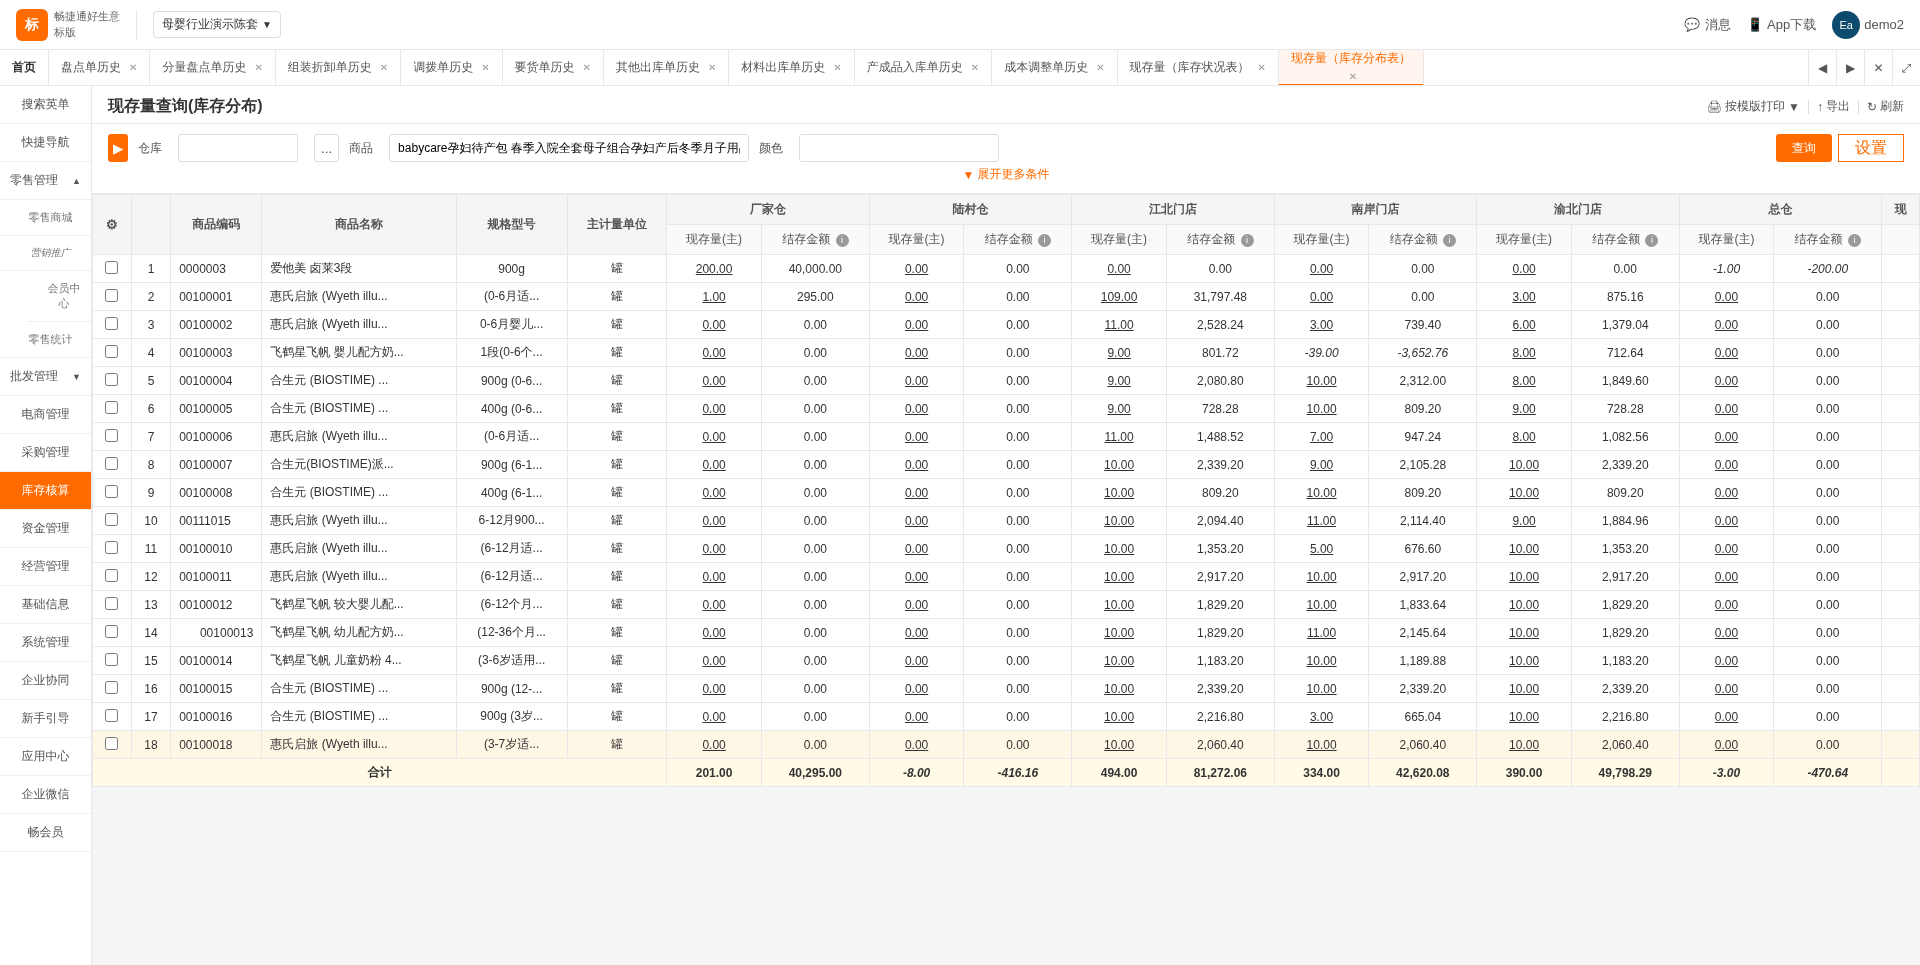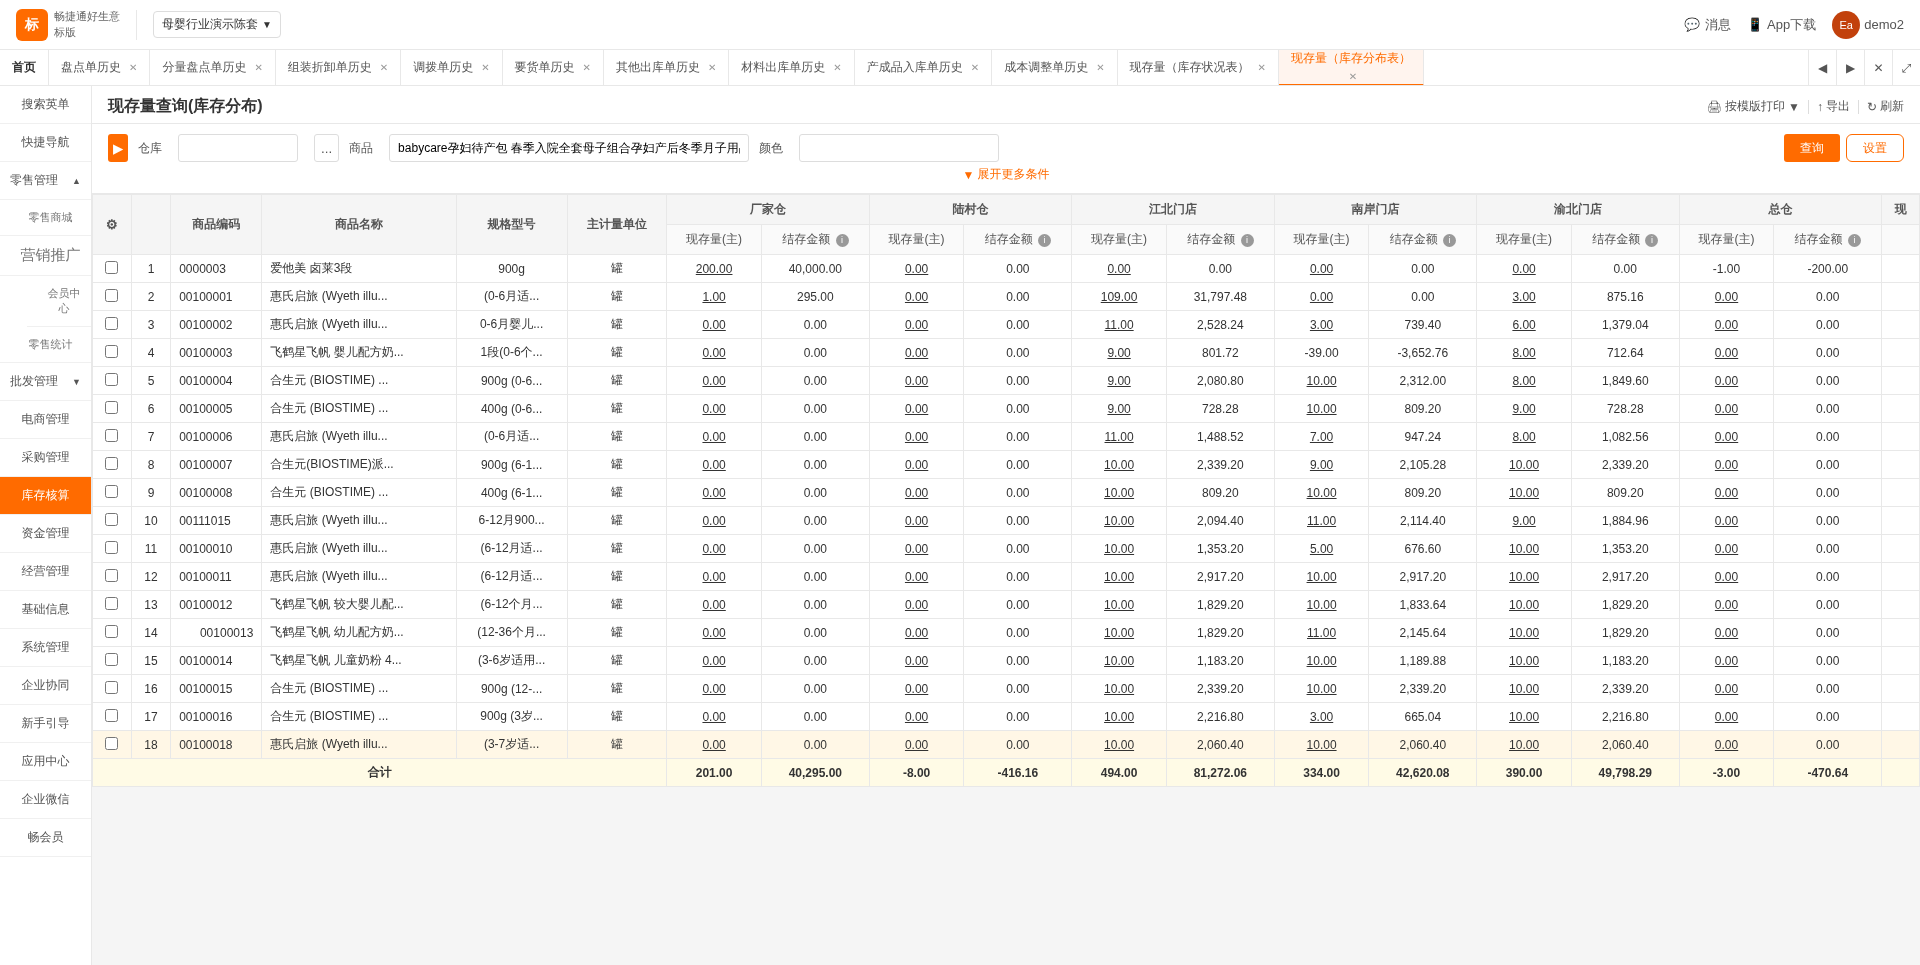--- a/index.html
+++ b/index.html
@@ -7,21 +7,21 @@
 
     
     .top-bar { height: 50px; background: #fff; display: flex; align-items: center; justify-content: space-between; padding: 0 16px; border-bottom: 1px solid #e8e8e8; }
     .top-bar-left { display: flex; align-items: center; gap: 8px; }
     .logo-area { display: flex; align-items: center; gap: 6px; }
     .logo-icon { width: 32px; height: 32px; background: #ff6b00; border-radius: 6px; display: flex; align-items: center; justify-content: center; color: #fff; font-size: 14px; font-weight: bold; }
     .logo-text { font-size: 12px; color: #666; line-height: 1.3; }
     .dropdown-trigger { display: flex; align-items: center; gap: 4px; cursor: pointer; padding: 4px 8px; border: 1px solid #ddd; border-radius: 4px; background: #fff; }
     .top-bar-right { display: flex; align-items: center; gap: 16px; font-size: 13px; color: #555; }
     .top-right-item { display: flex; align-items: center; gap: 4px; cursor: pointer; }
-    .avatar { width: 28px; height: 28px; border-radius: 50%; background: #c2410c; display: flex; align-items: center; justify-content: center; color: #fff; font-size: 11px; }
+    .avatar { width: 28px; height: 28px; border-radius: 50%; background: #0c4a6e; display: flex; align-items: center; justify-content: center; color: #fff; font-size: 11px; }
 
     
     .nav-tabs-bar { height: 36px; background: #fff; border-bottom: 1px solid #e8e8e8; display: flex; align-items: center; overflow: hidden; }
     .nav-tab { height: 36px; padding: 0 12px; display: flex; align-items: center; gap: 4px; font-size: 12px; color: #555; border-right: 1px solid #e8e8e8; white-space: nowrap; cursor: pointer; flex-shrink: 0; }
     .nav-tab.home { background: #fff; color: #333; font-weight: bold; }
     .nav-tab.active { background: #fff4ee; color: #ff6b00; border-bottom: 2px solid #ff6b00; flex-direction: column; }
     .nav-tab .close-x { font-size: 10px; color: #999; margin-left: 4px; cursor: pointer; }
     .nav-tabs-arrows { display: flex; align-items: center; margin-left: auto; flex-shrink: 0; }
     .nav-arrow { width: 28px; height: 36px; display: flex; align-items: center; justify-content: center; cursor: pointer; border-left: 1px solid #e8e8e8; color: #555; font-size: 12px; }
     .nav-close-btn { width: 28px; height: 36px; display: flex; align-items: center; justify-content: center; cursor: pointer; border-left: 1px solid #e8e8e8; color: #555; }
@@ -48,32 +48,32 @@
     
     .search-area { background: #fff; padding: 10px 16px; border-bottom: 1px solid #e8e8e8; }
     .search-row { display: flex; align-items: center; gap: 10px; flex-wrap: wrap; }
     .search-field { display: flex; align-items: center; gap: 16px; }
     .search-label { color: #555; white-space: nowrap; font-size: 12px; }
     .search-input { height: 28px; border: 1px solid #ddd; border-radius: 3px; padding: 0 8px; font-size: 12px; min-width: 80px; }
     .search-input-wide { min-width: 320px; }
     .search-input-color { min-width: 200px; }
     .search-more { display: flex; align-items: center; gap: 3px; color: #ff6b00; cursor: pointer; font-size: 12px; margin-top: 4px; justify-content: center; }
     .btn-query { background: #ff6b00; color: #fff; border: none; border-radius: 3px; padding: 0 16px; height: 28px; cursor: pointer; font-size: 12px; }
-    .btn-setting { background: #fff; color: #ff6b00; border: 1px solid #ff6b00; border-radius: 6px; padding: 0 16px; height: 28px; cursor: pointer; font-size: 12px; }
+    .btn-setting { background: #fff; color: #ff6b00; border: 1px solid #ff6b00; border-radius: 0; padding: 0 16px; height: 28px; cursor: pointer; font-size: 16px; }
     .search-expand-arrow { background: #ff6b00; color: #fff; border: none; width: 20px; height: 28px; border-radius: 3px; cursor: pointer; display: flex; align-items: center; justify-content: center; flex-shrink: 0; }
     .dots-btn { border: 1px solid #ddd; background: #fff; border-radius: 3px; padding: 0 6px; height: 28px; cursor: pointer; color: #555; }
 
     
     .table-wrapper { flex: 1; overflow: auto; padding: 0 0; background: #f5f5f5; }
     .data-table { width: 100%; border-collapse: collapse; background: #fff; font-size: 12px; }
     .data-table th { background: #f5f5f5; border: 1px solid #e8e8e8; padding: 6px 8px; text-align: center; font-weight: normal; color: #555; white-space: nowrap; }
     .data-table td { border: 1px solid #e8e8e8; padding: 5px 8px; text-align: center; color: #333; white-space: nowrap; }
     .data-table tr.highlighted td { background: #fff7e6; }
     .num-link { color: #1890ff; text-decoration: underline; cursor: pointer; }
-    .num-negative { color: #ff4d4f; }
+    .num-negative { color: #ff4d4f; font-style: italic; }
 
     
     .group-header-row th { background: #f5f5f5; font-weight: bold; }
     .sub-header-row th { background: #fafafa; }
 
     
     .footer-row td { background: #fffbe6; font-weight: bold; }
 
     
     ::-webkit-scrollbar { width: 6px; height: 6px; }
@@ -173,21 +173,21 @@
 <div class="main-layout">
 
   <div class="sidebar">
     <div class="sidebar-item">搜索英单</div>
     <div class="sidebar-item">快捷导航</div>
     <div class="sidebar-item section-header">
       <span>零售管理</span>
       <span style="font-size:9px;">▲</span>
     </div>
     <div class="sidebar-item" style="padding-left:16px; font-size:11px; color:#777;">零售商城</div>
-    <div class="sidebar-item" style="padding-left:16px; font-size:15px; color:#777;">营销推广</div>
+    <div class="sidebar-item" style="padding-left:16px; font-size:10px; color:#777;font-style:italic;">营销推广</div>
     <div class="sidebar-item" style="padding-left:16px; font-size:11px; color:#777;margin-left:27px;">会员中心</div>
     <div class="sidebar-item" style="padding-left:16px; font-size:11px; color:#777;">零售统计</div>
     <div class="sidebar-item section-header">
       <span>批发管理</span>
       <span style="font-size:9px;">▼</span>
     </div>
     <div class="sidebar-item">电商管理</div>
     <div class="sidebar-item">采购管理</div>
     <div class="sidebar-item active">库存核算</div>
     <div class="sidebar-item">资金管理</div>

